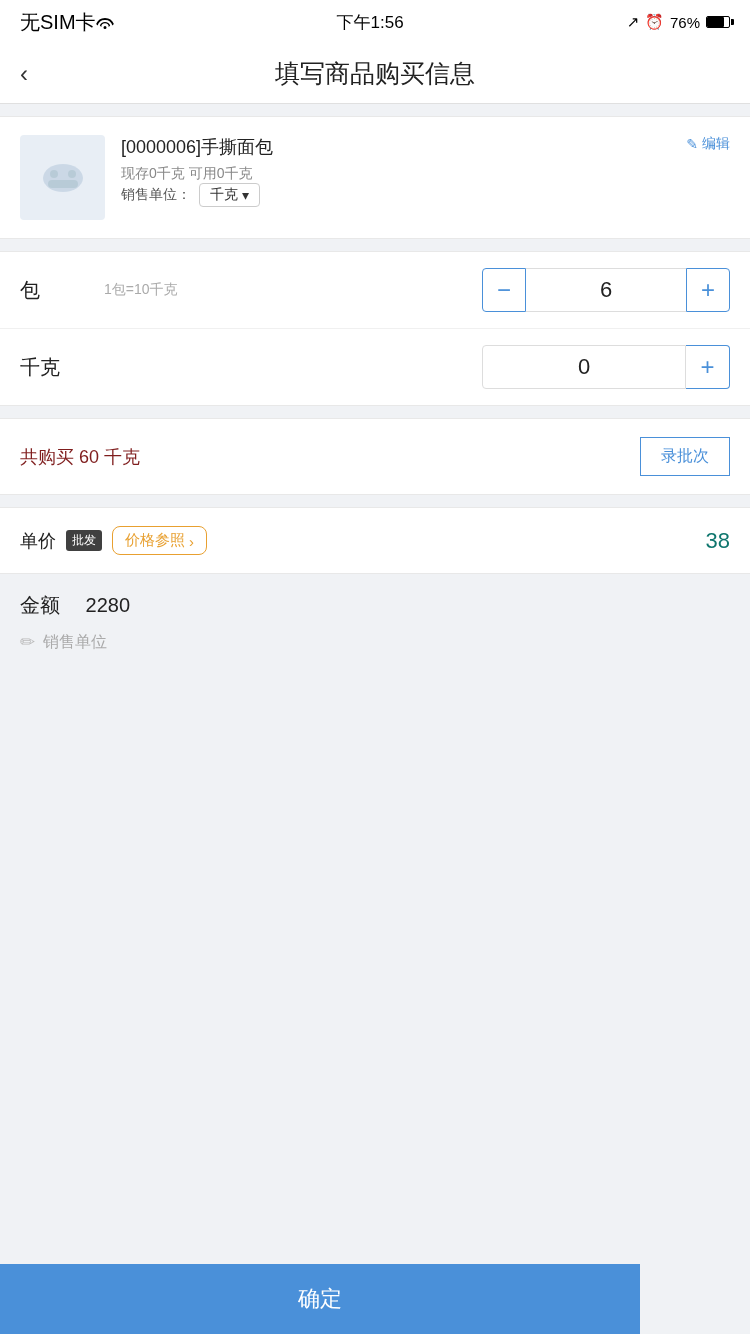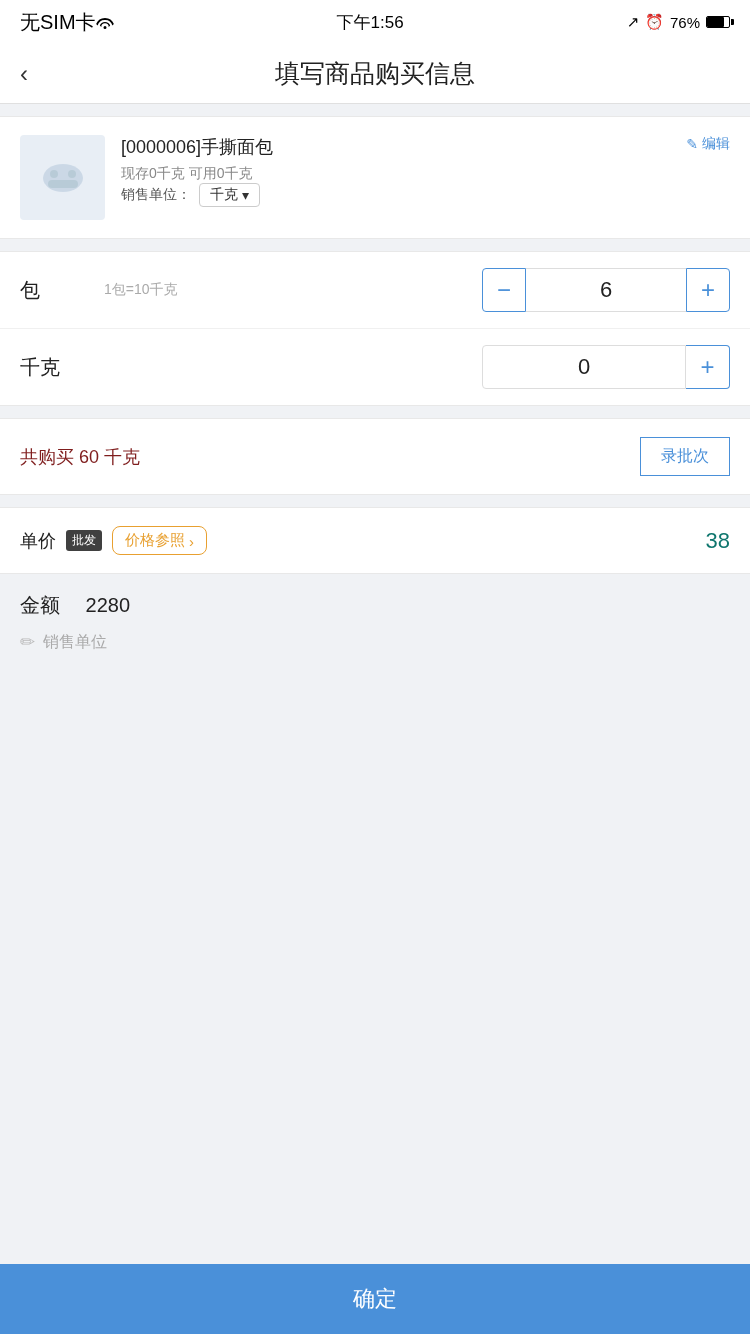--- a/index.html
+++ b/index.html
@@ -285,21 +285,21 @@
     .note-icon { font-size: 18px; color: #bbb; }
 
     
     .spacer { background: #f0f2f5; flex: 1; min-height: 200px; }
 
     
     .confirm-btn {
       position: fixed;
       bottom: 0;
       left: 0;
-      width: 750px;
+      width: 640px;
       height: 70px;
       background: #4a90d9;
       color: #fff;
       font-size: 22px;
       display: flex;
       align-items: center;
       justify-content: center;
       cursor: pointer;
       border: none;
     }

